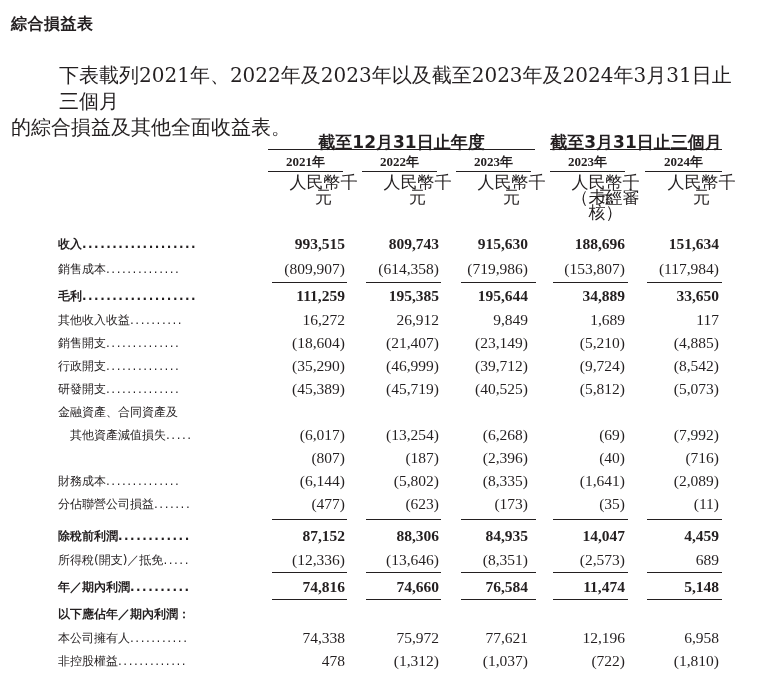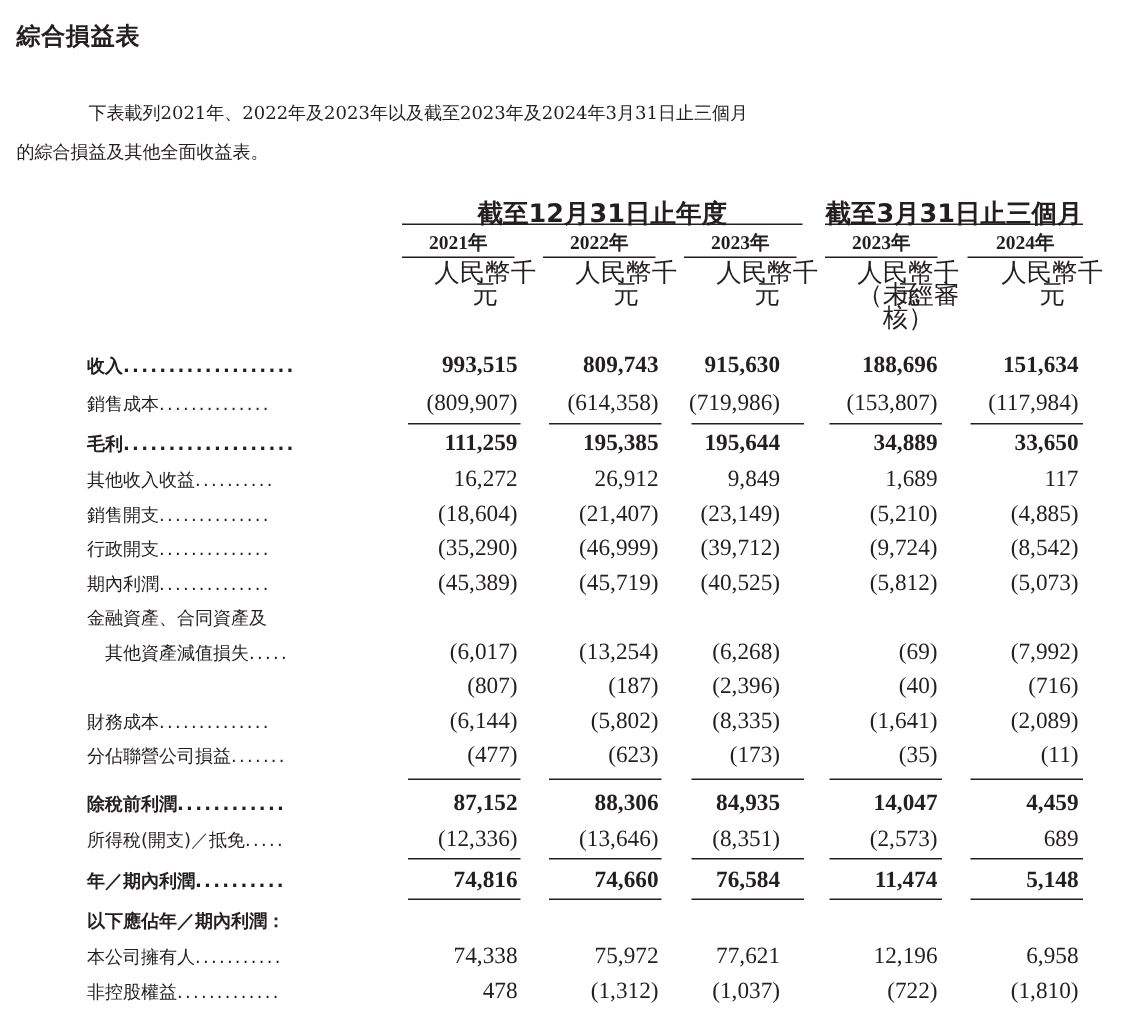--- a/index.html
+++ b/index.html
@@ -1,32 +1,32 @@
 <!DOCTYPE html>
 <html><head>
 <meta charset="utf-8">
 <style>
   html, body { margin:0; padding:0; background:#ffffff; }
   body { width:760px; height:682px; position:relative; overflow:hidden;
          font-family:"DejaVu Serif","Liberation Serif",serif; color:#231f20; }
   .heading { position:absolute; left:11px; top:14px; font-family:"DejaVu Sans","Liberation Sans",sans-serif;
              font-weight:bold; font-size:16px; letter-spacing:0.5px; }
-  .intro { position:absolute; left:11px; top:62px; width:740px; font-size:12px; line-height:26px; }
+  .intro { position:absolute; left:11px; top:62px; width:740px; font-size:20px; line-height:26px; }
   .intro .indent { padding-left:48px; }
   .hdr { position:absolute; font-size:17px; text-align:center; font-family:"DejaVu Sans","Liberation Sans",sans-serif; }
   .hdr-group { top:131px; font-weight:bold; }
   .hdr-year { top:153px; font-weight:bold; font-family:"Liberation Serif","DejaVu Serif",serif; font-size:13px; }
   .hdr-unit { top:175px; line-height:15px;margin-left:18px; }
   .rule { position:absolute; height:1px; background:#231f20; }
   .row { position:absolute; left:58px; width:680px; height:22px; font-size:14.5px; line-height:22px; }
   .row .label { position:absolute; left:0; top:0; white-space:nowrap; font-family:"DejaVu Sans","Liberation Sans",sans-serif; font-size:12px; }
   .row .dots { letter-spacing:1.5px; }
   .row.bold .label, .row.bold .val { font-weight:bold; }
   .val { position:absolute; top:0; text-align:right; width:90px; font-family:"Liberation Serif","DejaVu Serif",serif; font-size:15.5px; }
-  .v0 { left:197px; } .v1 { left:291px; } .v2 { left:372px;text-align:right; } .v3 { left:477px; } .v4 { left:571px; }
+  .v0 { left:197px; } .v1 { left:291px; } .v2 { left:380px;text-align:right; } .v3 { left:477px; } .v4 { left:571px; }
   .neg { margin-right:-5px; }
 </style>
 </head>
 <body>
 
 <div class="heading">綜合損益表</div>
 
 <div class="intro">
   <div class="indent">下表載列2021年、2022年及2023年以及截至2023年及2024年3月31日止三個月</div>
   <div>的綜合損益及其他全面收益表。</div>
@@ -107,21 +107,21 @@
   </div>
   <div class="row" style="top:355px;">
     <span class="label"><span>行政開支</span><span class="dots">..............</span></span>
     <span class="val v0 neg">(35,290)</span>
     <span class="val v1 neg">(46,999)</span>
     <span class="val v2 neg">(39,712)</span>
     <span class="val v3 neg">(9,724)</span>
     <span class="val v4 neg">(8,542)</span>
   </div>
   <div class="row" style="top:378px;">
-    <span class="label"><span>期內利潤</span><span class="dots">..............</span></span>
+    <span class="label"><span>研發開支</span><span class="dots">..............</span></span>
     <span class="val v0 neg">(45,389)</span>
     <span class="val v1 neg">(45,719)</span>
     <span class="val v2 neg">(40,525)</span>
     <span class="val v3 neg">(5,812)</span>
     <span class="val v4 neg">(5,073)</span>
   </div>
   <div class="row" style="top:401px;">
     <span class="label">金融資產、合同資產及</span>
   </div>
   <div class="row" style="top:424px;">

